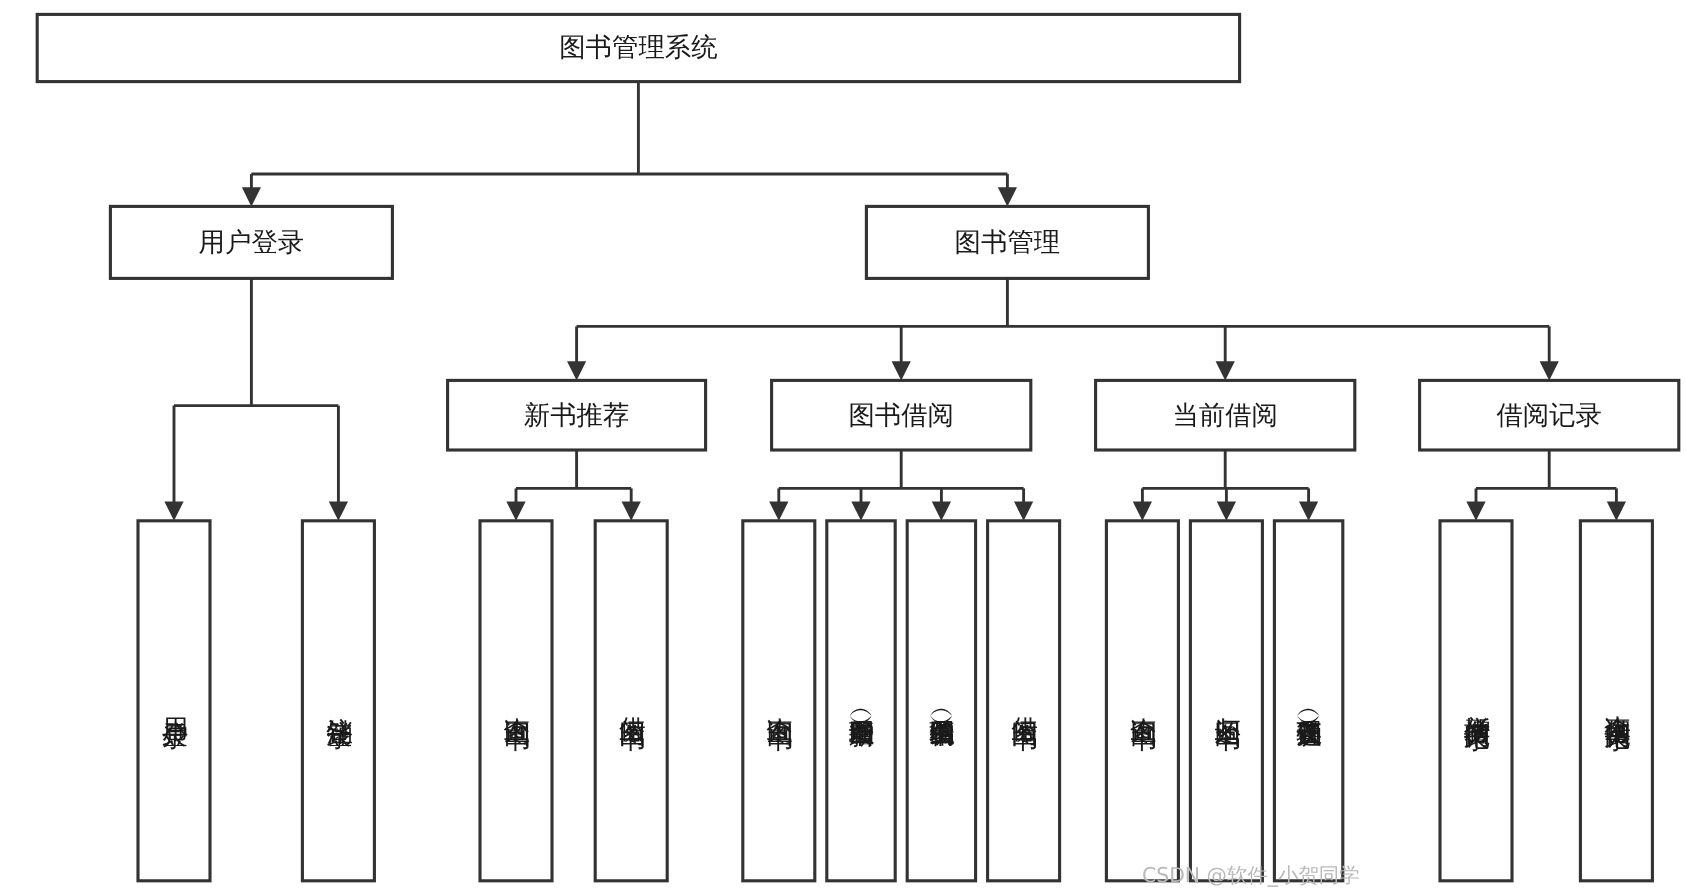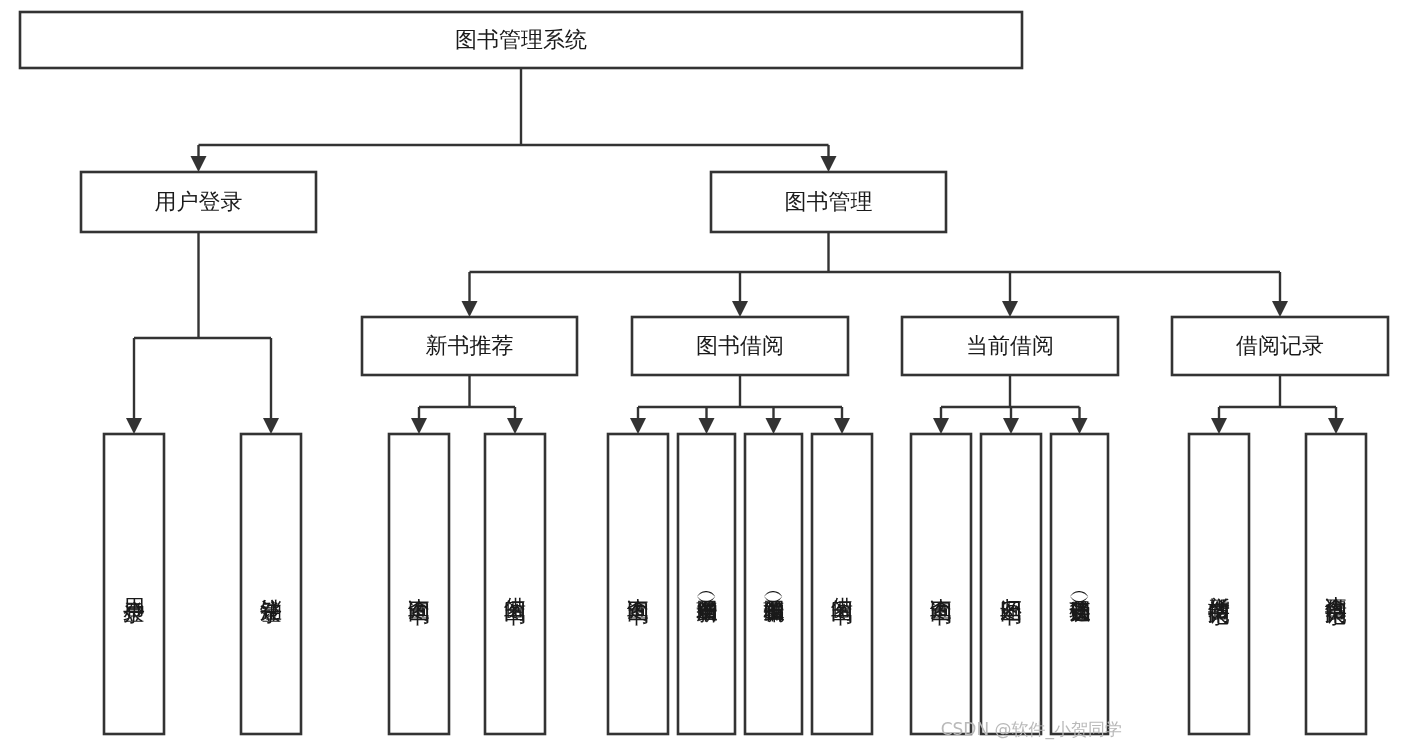--- a/index.html
+++ b/index.html
@@ -10,21 +10,21 @@
   }
   body {
     width: 1405px;
     height: 747px;
     position: relative;
     overflow: hidden;
     font-family: "DejaVu Sans", "Liberation Sans", sans-serif;
   }
   #diagram-root {
     position: absolute;
-    left: 0;
+    left: 11px;
     top: 0;
     width: 1130px;
     height: 747px;
   }
   svg.tree-canvas {
     display: block;
     width: 1405px;
     height: 747px;
   }
   .node-box {

